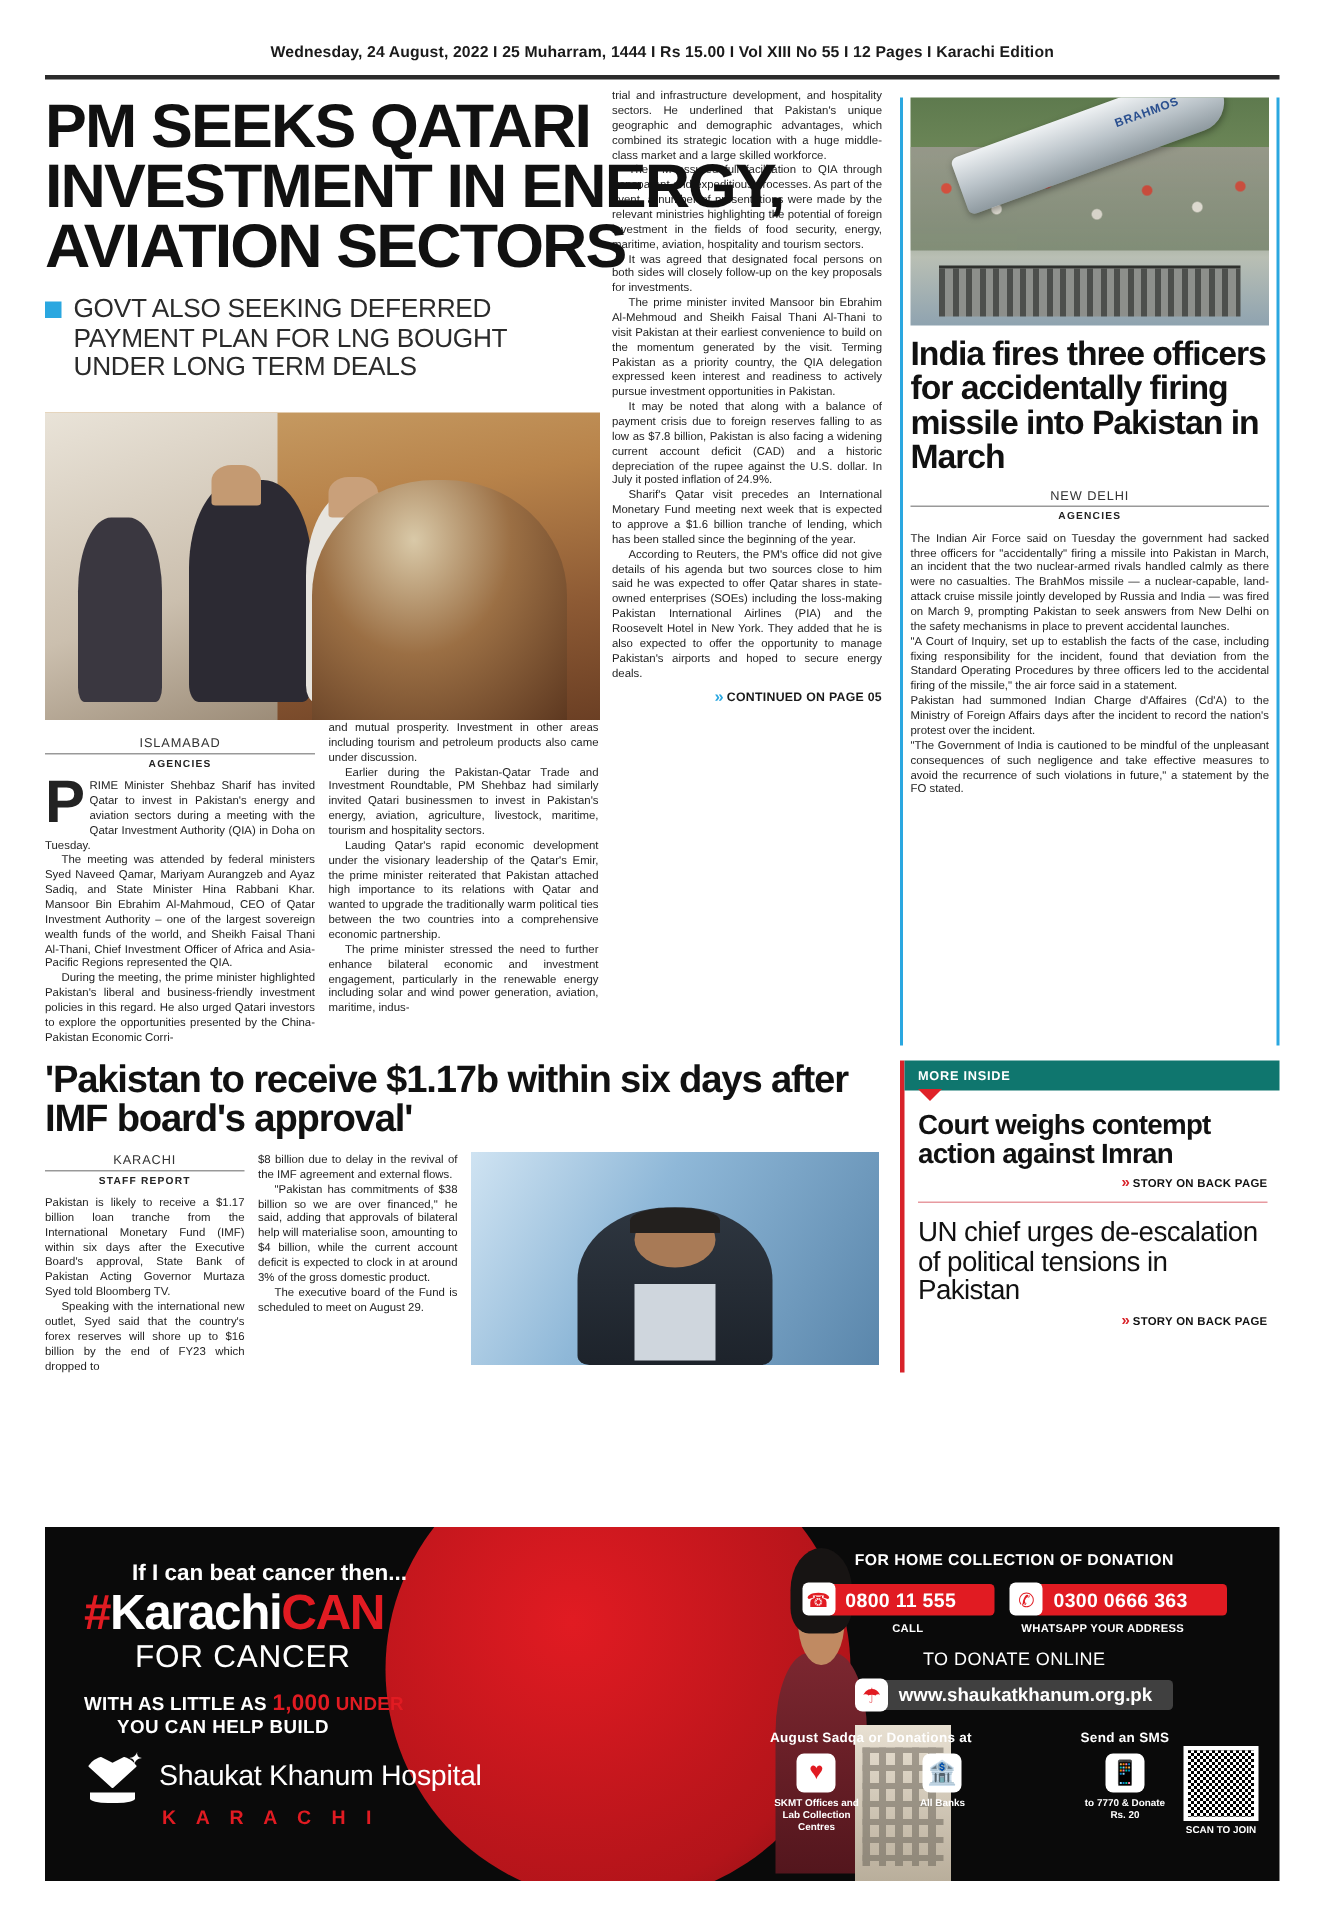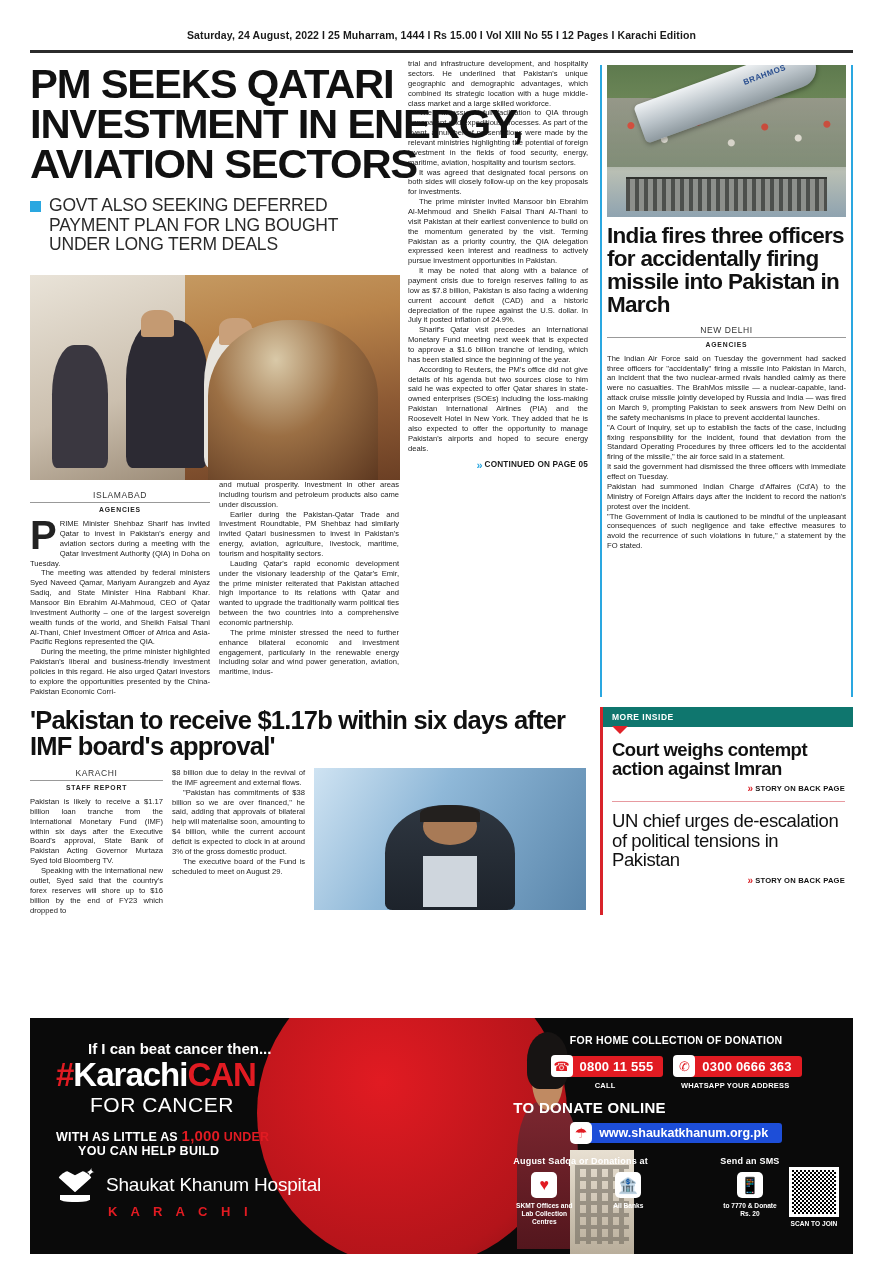--- a/index.html
+++ b/index.html
@@ -246,29 +246,29 @@
   .ad-r-title { font-size:10.5px; font-weight:bold; text-align:center; letter-spacing:.3px; }
   .phones { display:flex; gap:10px; justify-content:center; margin-top:9px; }
   .phone-pill { display:flex; align-items:center; }
   .pill-ico {
     width:22px; height:22px; background:#fff; border-radius:4px;
     display:flex; align-items:center; justify-content:center;
     color:#e11b22; font-size:13px; z-index:2;
   }
   .pill-num {
     background:#e11b22; color:#fff; font-size:13px; font-weight:bold;
-    padding:3px 10px 3px 12px; margin-left:-5px; border-radius:3px; letter-spacing:.2px;
+    padding:3px 26px 3px 12px; margin-left:-5px; border-radius:3px; letter-spacing:.2px;
   }
   .phone-caps { display:flex; gap:10px; justify-content:center; margin-top:4px; font-size:7.5px; font-weight:bold; letter-spacing:.2px; }
   .phone-caps span:first-child { width:108px; text-align:center; }
   .phone-caps span:last-child { width:132px; text-align:center; }
-  .ad-online { font-size:15px; font-weight:bold; margin-top:9px; letter-spacing:.3px; }
+  .ad-online { text-align:center; font-size:12px; font-weight:normal; margin-top:9px; letter-spacing:.3px; }
   .web-row { display:flex; justify-content:center; align-items:center; margin-top:6px; }
   .web-ico { width:22px; height:22px; background:#fff; border-radius:5px; display:flex; align-items:center; justify-content:center; color:#e11b22; font-size:14px; z-index:2; }
-  .web-url { background:#1d4ed8; color:#fff; font-size:12.5px; font-weight:bold; padding:3px 14px 3px 12px; margin-left:-5px; border-radius:3px; }
+  .web-url { background:#404040; color:#fff; font-size:12.5px; font-weight:bold; padding:3px 14px 3px 12px; margin-left:-5px; border-radius:3px; }
   .ad-bottom { display:flex; margin-top:12px; }
   .ad-b-left { width:57%; }
   .ad-b-right { width:43%; display:flex; gap:8px; }
   .ad-b-title { font-size:9px; font-weight:bold; letter-spacing:.2px; }
   .ico-row { display:flex; gap:22px; margin-top:6px; }
   .sq-ico {
     width:26px; height:26px; background:#fff; border-radius:5px;
     display:flex; align-items:center; justify-content:center; color:#e11b22; font-size:16px;
   }
   .ico-cap { font-size:6.6px; font-weight:bold; line-height:1.25; margin-top:4px; text-align:center; width:62px; }
@@ -283,21 +283,21 @@
   }
   .qr-cap { font-size:6.6px; font-weight:bold; margin-top:3px; text-align:center; }
   .vdiv { width:1px; background:#5a5a5a; margin:0 6px; }
 </style>
 </head>
 <body>
 
 <div class="page">
 
   <div class="masthead">
-    <div class="dateline">Saturday, 24 August, 2022 I 25 Muharram, 1444 I Rs 15.00 I Vol XIII No 55 I 12 Pages I Karachi Edition</div>
+    <div class="dateline">Wednesday, 24 August, 2022 I 25 Muharram, 1444 I Rs 15.00 I Vol XIII No 55 I 12 Pages I Karachi Edition</div>
     <div class="rule-thick"></div>
   </div>
 
   <div class="top-area">
 
     <div class="left-block">
       <div class="lead-head">PM SEEKS QATARI INVESTMENT IN ENERGY, AVIATION SECTORS</div>
 
       <div class="subhead-row">
         <span class="bullet-sq"></span>
@@ -369,21 +369,20 @@
         <div class="launcher"></div>
       </div>
       <div class="rail-head">India fires three officers for accidentally firing missile into Pakistan in March</div>
       <div class="byline-box">
         <span class="byline-city">NEW DELHI</span>
         <div class="byline-agency">AGENCIES</div>
       </div>
       <div class="bodytext">
         <p class="noind">The Indian Air Force said on Tuesday the government had sacked three officers for "accidentally" firing a missile into Pakistan in March, an incident that the two nuclear-armed rivals handled calmly as there were no casualties. The BrahMos missile — a nuclear-capable, land-attack cruise missile jointly developed by Russia and India — was fired on March 9, prompting Pakistan to seek answers from New Delhi on the safety mechanisms in place to prevent accidental launches.</p>
         <p class="noind">"A Court of Inquiry, set up to establish the facts of the case, including fixing responsibility for the incident, found that deviation from the Standard Operating Procedures by three officers led to the accidental firing of the missile," the air force said in a statement.</p>
-        <p class="noind">It said the government had dismissed the three officers with immediate effect on Tuesday.</p>
         <p class="noind">Pakistan had summoned Indian Charge d'Affaires (Cd'A) to the Ministry of Foreign Affairs days after the incident to record the nation's protest over the incident.</p>
         <p class="noind">"The Government of India is cautioned to be mindful of the unpleasant consequences of such negligence and take effective measures to avoid the recurrence of such violations in future," a statement by the FO stated.</p>
       </div>
     </div>
   </div>
 
   <div class="mid-area">
 
     <div class="imf-block">
       <div class="imf-head">'Pakistan to receive $1.17b within six days after IMF board's approval'</div>

